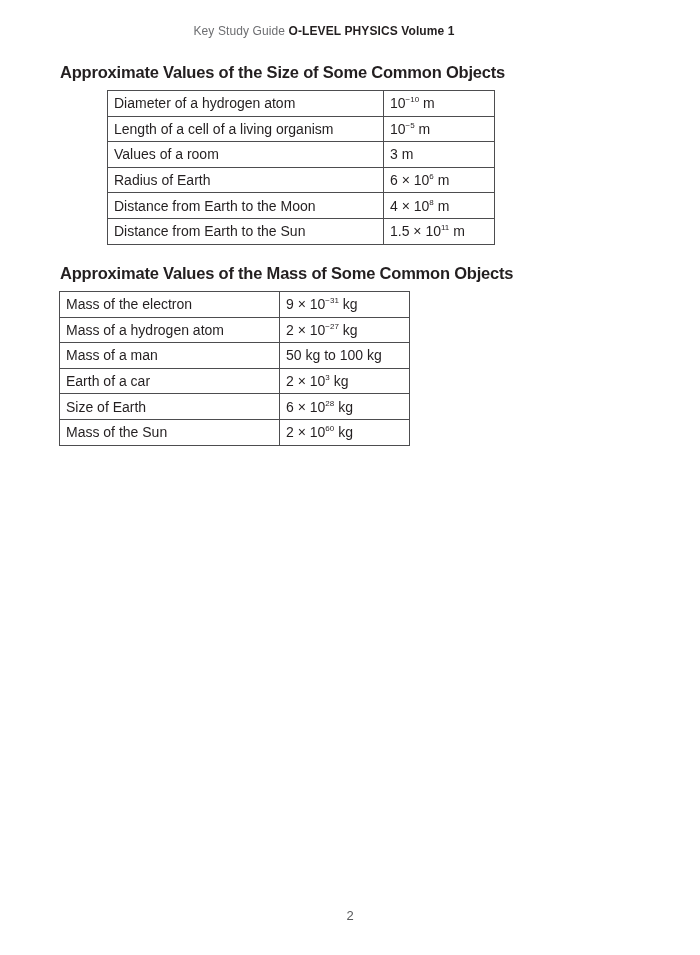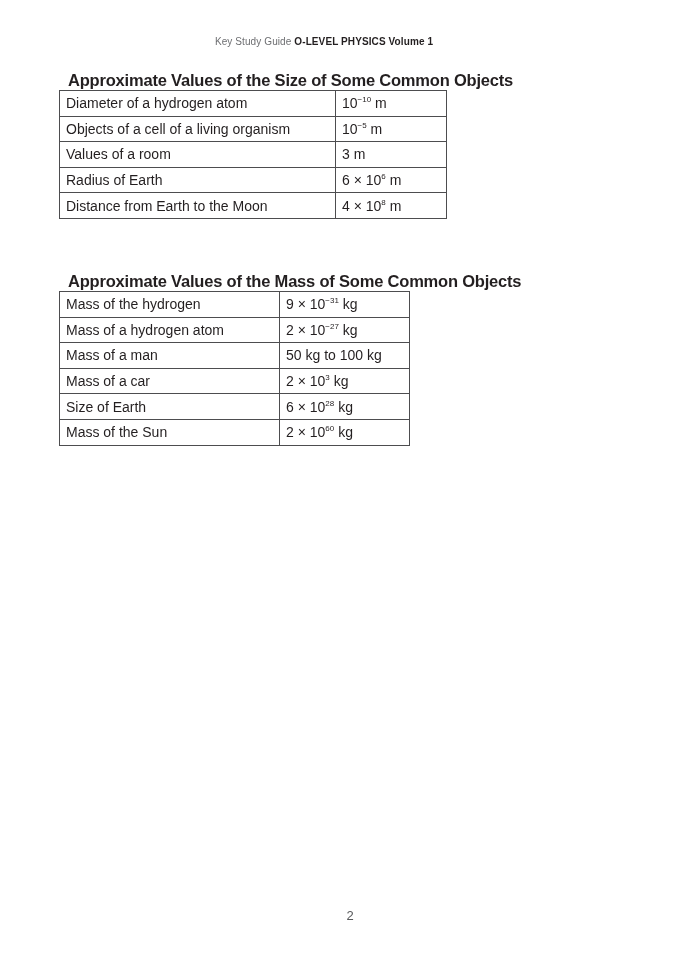--- a/index.html
+++ b/index.html
@@ -1,19 +1,19 @@
 <!DOCTYPE html>
 <html><head>
 <meta charset="utf-8">
 <style>
   html, body { margin: 0; padding: 0; background: #ffffff; }
   body { width: 700px; height: 955px; position: relative; font-family: "Liberation Sans", "DejaVu Sans", sans-serif; color: #231f20; overflow: hidden; }
-  .running-header { position: absolute; top: 36px; left: 0; width: 648px; text-align: center; font-size: 10px; color: #6d6e71; letter-spacing: 0.1px; }
+  .running-header { position: absolute; top: 24px; left: 0; width: 648px; text-align: center; font-size: 12px; color: #6d6e71; letter-spacing: 0.1px; }
   .running-header .bold { font-weight: bold; color: #231f20; }
-  .section-title { position: absolute; left: 60px; font-size: 16.5px; font-weight: bold; color: #231f20; margin: 8px; letter-spacing: -0.2px; }
+  .section-title { position: absolute; left: 60px; font-size: 16.5px; font-weight: bold; color: #231f20; margin: 0; letter-spacing: -0.2px; }
   table.data { position: absolute; left: 59px; border-collapse: collapse; font-size: 14px; color: #231f20; }
   table.data td { border: 1px solid #4d4d4f; height: 24.6px; padding: 0 6px; white-space: nowrap; }
   table.data td.label { text-align: left; }
   table.data td.value { text-align: left; }
   #size-table td.label { width: 263px; }
   #size-table td.value { width: 98px; }
   #mass-table td.label { width: 207px; }
   #mass-table td.value { width: 117px; }
   sup { font-size: 8px; vertical-align: 6px; line-height: 0; }
   .page-number { position: absolute; top: 908px; left: 0; width: 700px; text-align: center; font-size: 13px; color: #58595b; }
@@ -22,63 +22,67 @@
 <body>
 
 <div class="running-header">
   <span>Key Study Guide</span>
   <span class="bold">O-LEVEL PHYSICS</span>
   <span class="bold">Volume 1</span>
 </div>
 
 <h2 class="section-title" style="top:63px;">Approximate Values of the Size of Some Common Objects</h2>
 
-<table class="data" id="size-table" style="top:90px;">
+<table class="data" id="size-table" style="top:90px;margin-left:48px;">
   <tbody id="size-body">
       <tr>
         <td class="label">Diameter of a hydrogen atom</td>
         <td class="value"><span></span><span>10</span><sup>−10</sup> <span>m</span></td>
       </tr>
       <tr>
-        <td class="label">Objects of a cell of a living organism</td>
+        <td class="label">Length of a cell of a living organism</td>
         <td class="value"><span></span><span>10</span><sup>−5</sup> <span>m</span></td>
       </tr>
       <tr>
         <td class="label">Values of a room</td>
         <td class="value"><span>3 m</span></td>
       </tr>
       <tr>
         <td class="label">Radius of Earth</td>
         <td class="value"><span>6 × </span><span>10</span><sup>6</sup> <span>m</span></td>
       </tr>
       <tr>
         <td class="label">Distance from Earth to the Moon</td>
         <td class="value"><span>4 × </span><span>10</span><sup>8</sup> <span>m</span></td>
       </tr>
+      <tr>
+        <td class="label">Distance from Earth to the Sun</td>
+        <td class="value"><span>1.5 × </span><span>10</span><sup>11</sup> <span>m</span></td>
+      </tr>
     </tbody>
 </table>
 
 <h2 class="section-title" style="top:264px;">Approximate Values of the Mass of Some Common Objects</h2>
 
 <table class="data" id="mass-table" style="top:291px;">
   <tbody id="mass-body">
       <tr>
-        <td class="label">Mass of the hydrogen</td>
+        <td class="label">Mass of the electron</td>
         <td class="value"><span>9 × </span><span>10</span><sup>−31</sup> <span>kg</span></td>
       </tr>
       <tr>
         <td class="label">Mass of a hydrogen atom</td>
         <td class="value"><span>2 × </span><span>10</span><sup>−27</sup> <span>kg</span></td>
       </tr>
       <tr>
         <td class="label">Mass of a man</td>
         <td class="value"><span>50 kg to 100 kg</span></td>
       </tr>
       <tr>
-        <td class="label">Mass of a car</td>
+        <td class="label">Earth of a car</td>
         <td class="value"><span>2 × </span><span>10</span><sup>3</sup> <span>kg</span></td>
       </tr>
       <tr>
         <td class="label">Size of Earth</td>
         <td class="value"><span>6 × </span><span>10</span><sup>28</sup> <span>kg</span></td>
       </tr>
       <tr>
         <td class="label">Mass of the Sun</td>
         <td class="value"><span>2 × </span><span>10</span><sup>60</sup> <span>kg</span></td>
       </tr>

